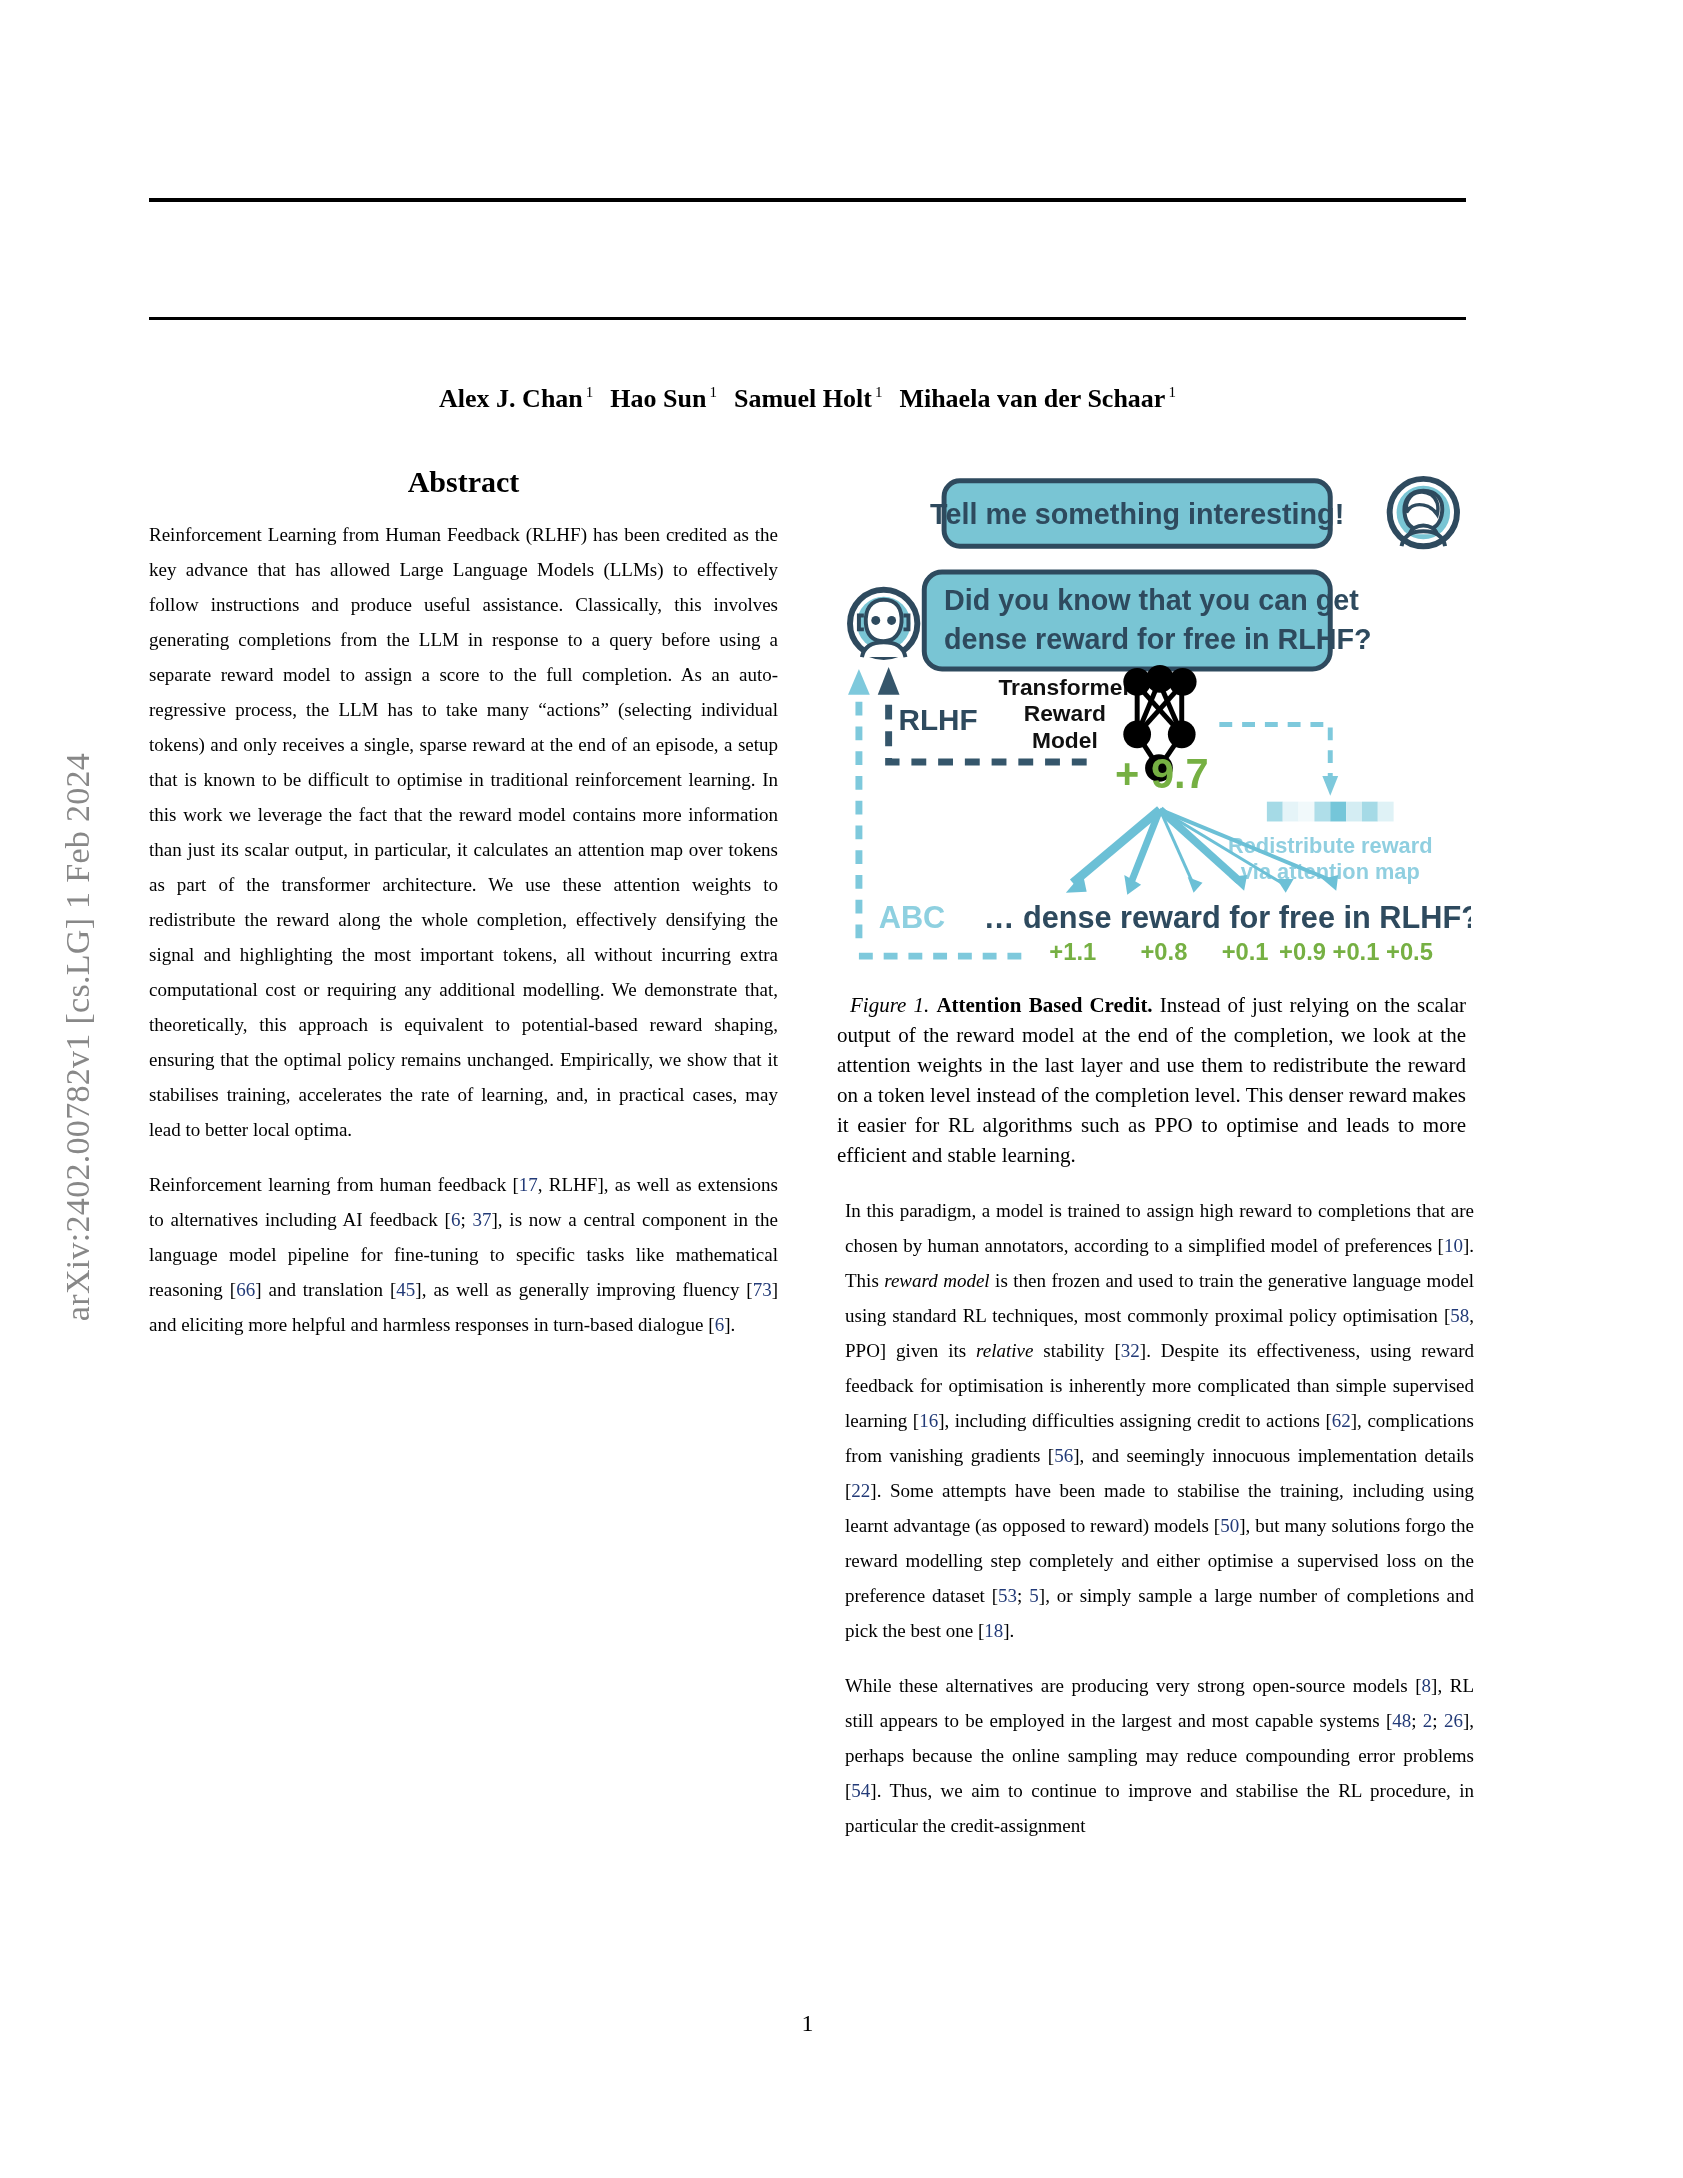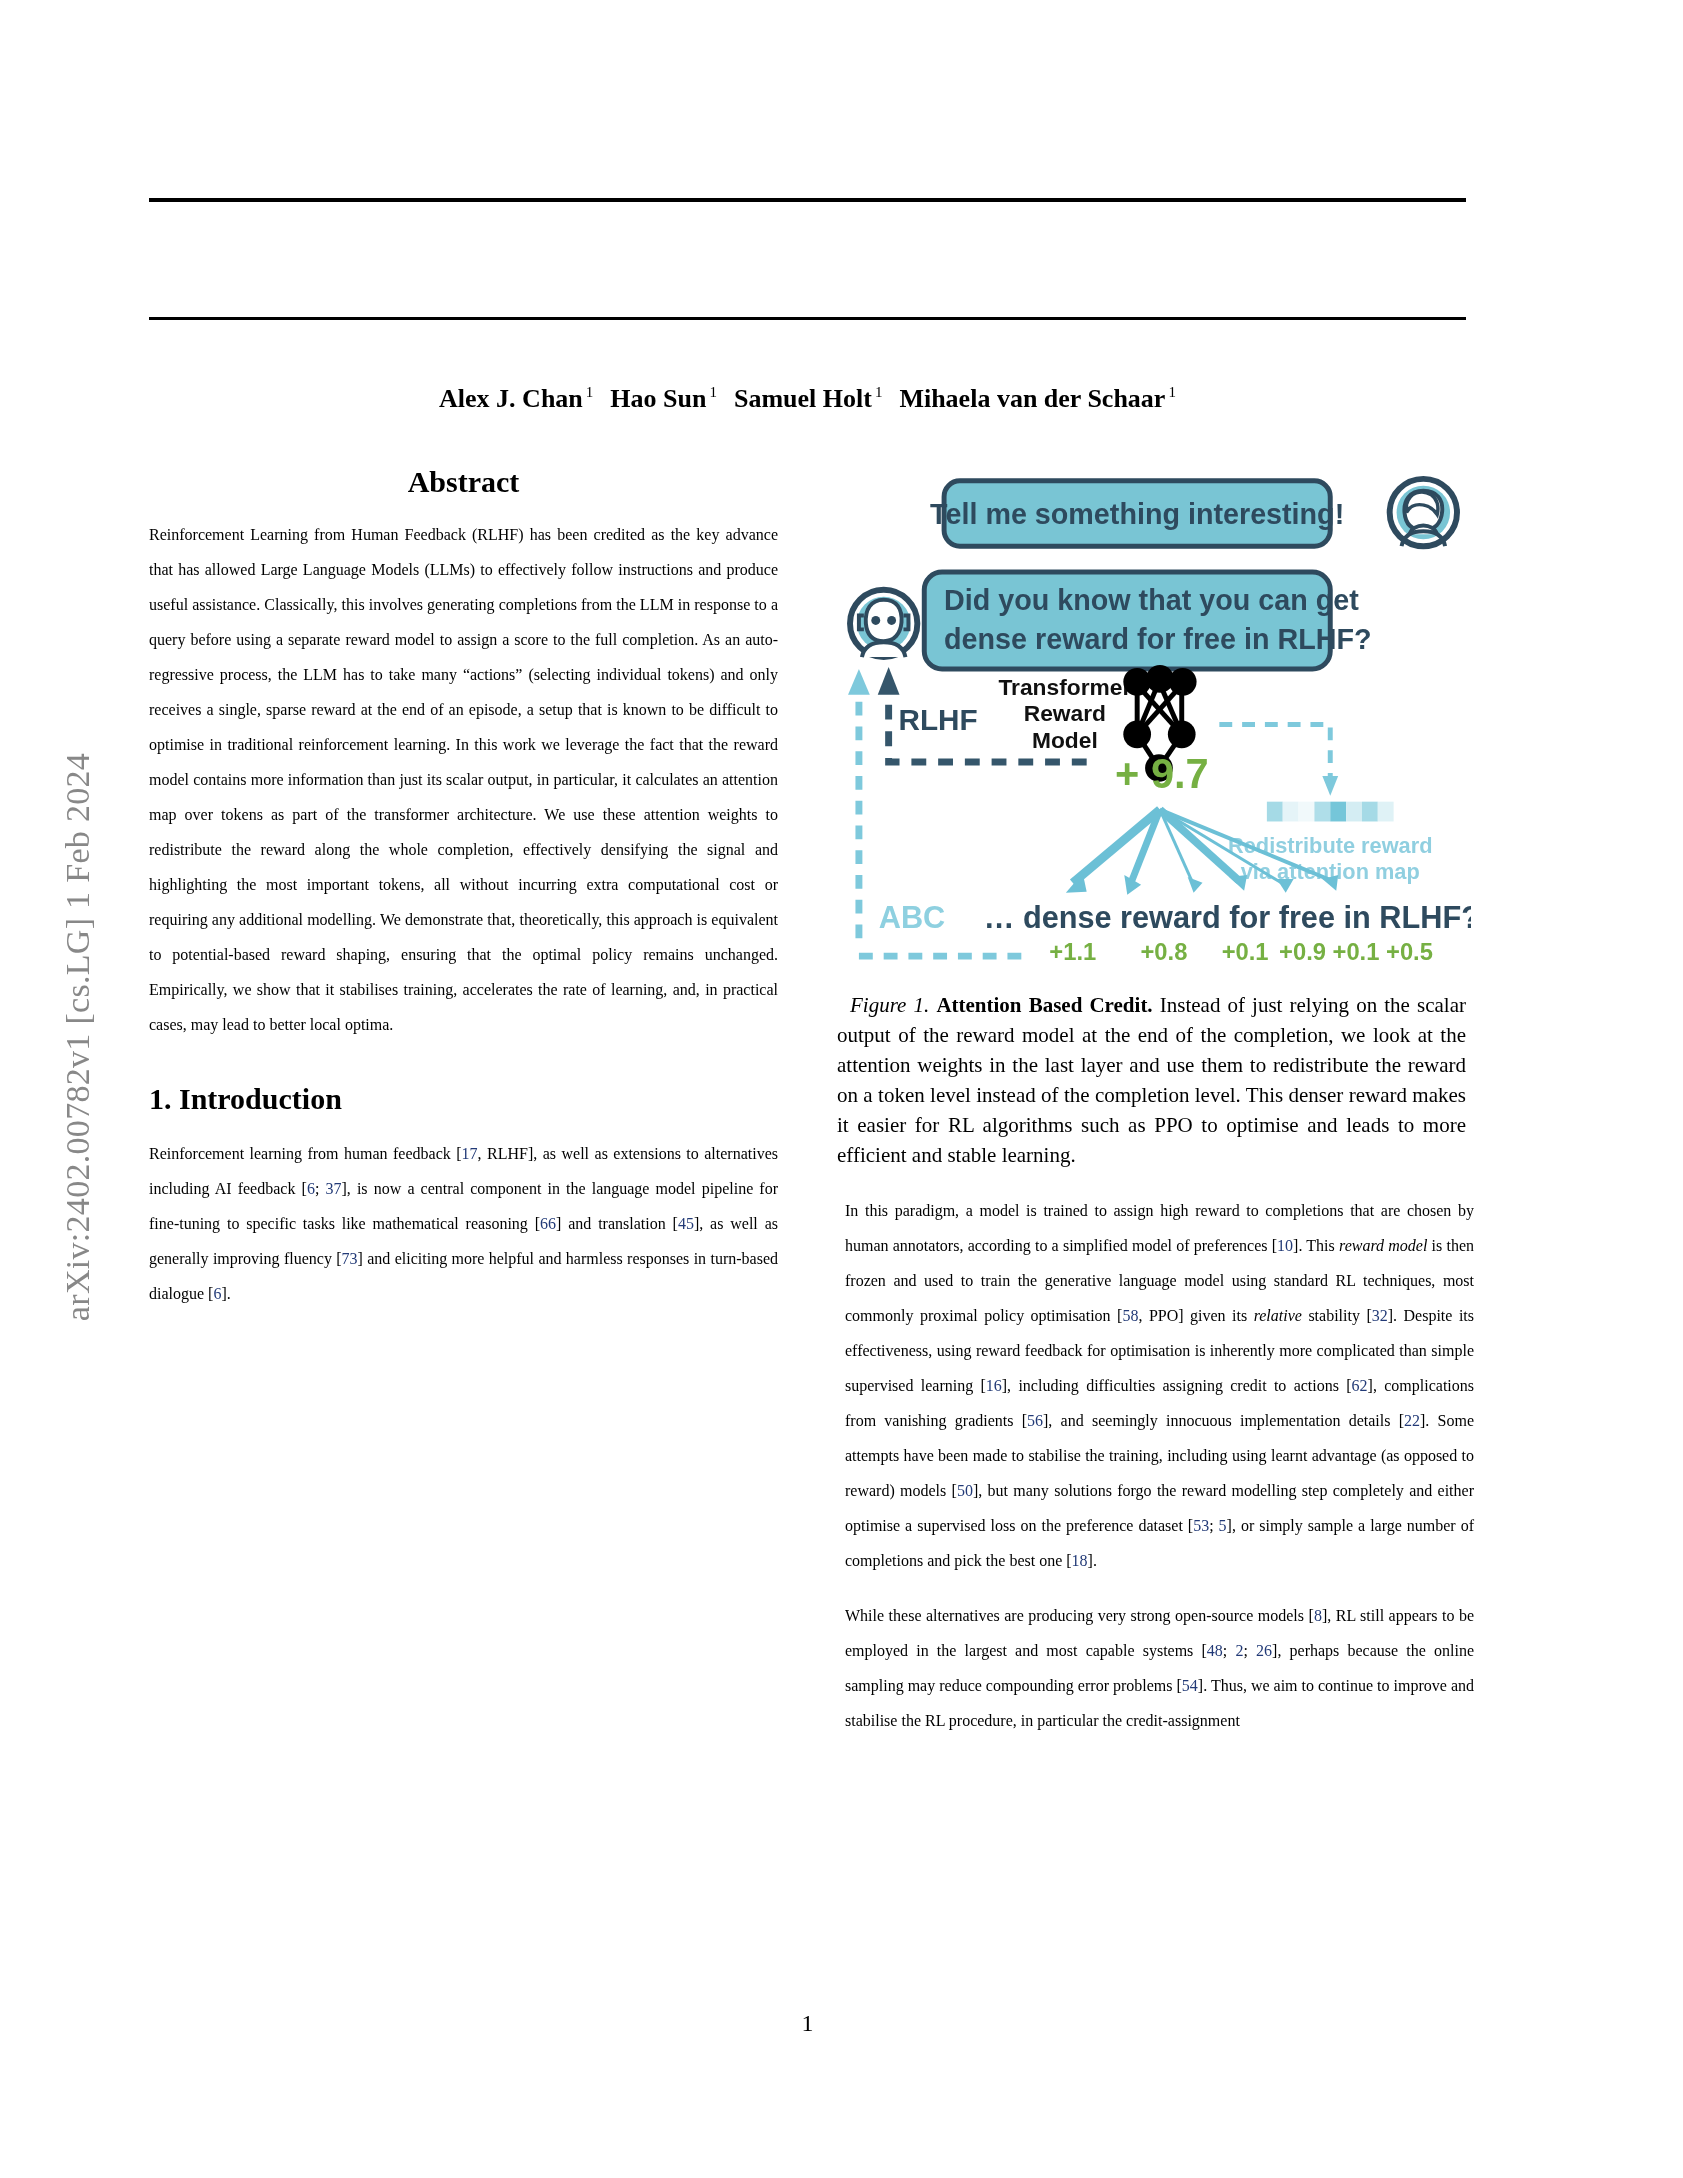--- a/index.html
+++ b/index.html
@@ -100,21 +100,21 @@
   }
 
   p.body {
     margin: 0 0 20px 0;
     font-size: 24px;
     line-height: 35px;
     text-align: justify;
     text-justify: inter-word;
     hyphens: manual;
   }
-  p.body.narrow { font-size: 16px; line-height: 35px; }
+  p.body.narrow { font-size: 19px; line-height: 35px; }
 
   h2.section-head {
     margin: 40px 0 20px 0;
     font-size: 30px;
     font-weight: bold;
     font-family: "Liberation Serif", serif;
   }
 
   .cite { color: #223a77; }
   .it { font-style: italic; }
@@ -182,21 +182,20 @@
 
   <div class="rule" id="rule-top"></div>
   <div class="rule" id="rule-bottom"></div>
 
   <div id="authors"><span class="author">Alex J. Chan<sup class="aff">1</sup></span><span class="sep"></span><span class="author">Hao Sun<sup class="aff">1</sup></span><span class="sep"></span><span class="author">Samuel Holt<sup class="aff">1</sup></span><span class="sep"></span><span class="author">Mihaela van der Schaar<sup class="aff">1</sup></span></div>
 
   <div class="col" id="col-left">
     <h2 class="abstract-head">Abstract</h2>
     <p class="body narrow">Reinforcement Learning from Human Feedback (RLHF) has been credited as the key advance that has allowed Large Language Models (LLMs) to effectively follow instructions and produce useful assistance. Classically, this involves generating completions from the LLM in response to a query before using a separate reward model to assign a score to the full completion. As an auto-regressive process, the LLM has to take many “actions” (selecting individual tokens) and only receives a single, sparse reward at the end of an episode, a setup that is known to be difficult to optimise in traditional reinforcement learning. In this work we leverage the fact that the reward model contains more information than just its scalar output, in particular, it calculates an attention map over tokens as part of the transformer architecture. We use these attention weights to redistribute the reward along the whole completion, effectively densifying the signal and highlighting the most important tokens, all without incurring extra computational cost or requiring any additional modelling. We demonstrate that, theoretically, this approach is equivalent to potential-based reward shaping, ensuring that the optimal policy remains unchanged. Empirically, we show that it stabilises training, accelerates the rate of learning, and, in practical cases, may lead to better local optima.</p>
 
-    <h2 class="section-head">1. Introduction</h2>
     <p class="body narrow" id="intro-p1"><span>Reinforcement learning from human feedback [</span><span class="cite">17</span><span>, RLHF], as well as extensions to alternatives including AI feedback [</span><span class="cite">6</span><span>; </span><span class="cite">37</span><span>], is now a central component in the language model pipeline for fine-tuning to specific tasks like mathematical reasoning [</span><span class="cite">66</span><span>] and translation [</span><span class="cite">45</span><span>], as well as generally improving fluency [</span><span class="cite">73</span><span>] and eliciting more helpful and harmless responses in turn-based dialogue [</span><span class="cite">6</span><span>].</span></p>
   </div>
 
   <div id="figure">
     <svg id="fig-svg" viewBox="0 0 640 510" xmlns="http://www.w3.org/2000/svg">
 
       <g>
         <circle cx="592" cy="48" r="34" fill="none" stroke="#2e4a5e" stroke-width="6"></circle>
         <circle cx="592" cy="48" r="27" fill="#79c5d4" stroke="none"></circle>
         <path d="M592 26 C578 26 572 36 573 48 C574 60 580 66 592 66 C604 66 610 58 611 47 C612 35 606 26 592 26 Z" fill="#ffffff" stroke="#2e4a5e" stroke-width="4"></path>

